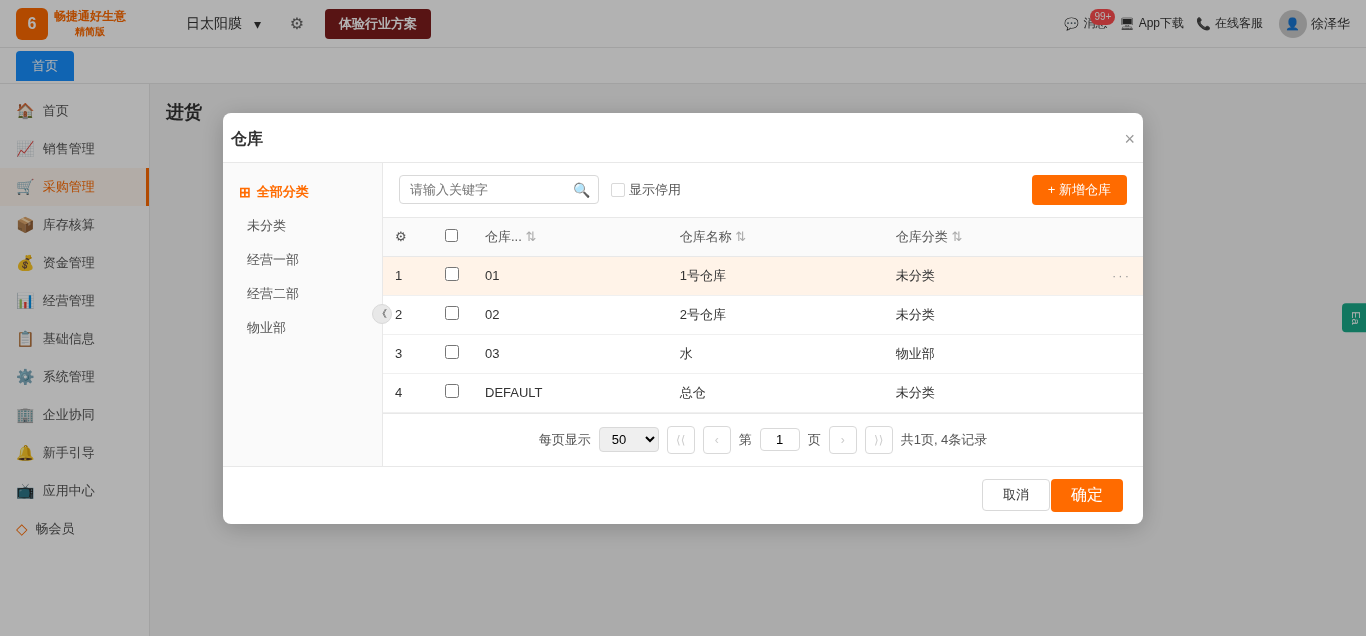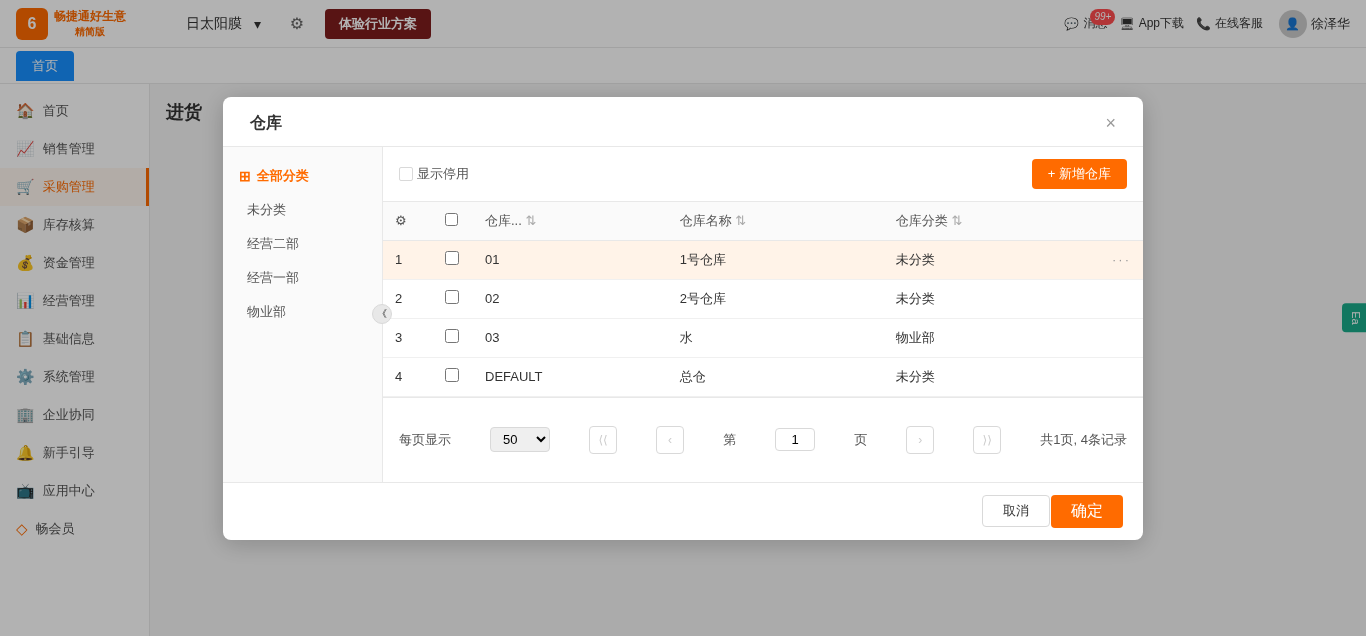--- a/index.html
+++ b/index.html
@@ -44,21 +44,21 @@
     .btn-experience {
       background: #7f1d1d; color: #fff;
       border: none; border-radius: 4px;
       padding: 6px 14px; cursor: pointer; font-size: 13px; font-weight: bold;
     }
     .header-icon-group { display: flex; align-items: center; gap: 12px; }
     .header-icon-item { display: flex; align-items: center; gap: 4px; color: #333; font-size: 12px; cursor: pointer; position: relative; }
     .badge {
       background: #ff4d4f; color: #fff; border-radius: 10px;
       font-size: 10px; padding: 0 4px; position: absolute; top: -6px; right: -8px;
-      min-width: 16px; text-align: center; line-height: 16px; font-style: italic;
+      min-width: 16px; text-align: center; line-height: 16px;
     }
     .gear-icon-btn { width: 32px; height: 32px; display: flex; align-items: center; justify-content: center; cursor: pointer; color: #666; font-size: 16px; }
     .user-area { display: flex; align-items: center; gap: 4px; cursor: pointer; color: #333; font-size: 13px; }
     .user-avatar { width: 28px; height: 28px; border-radius: 50%; background: #ccc; display: flex; align-items: center; justify-content: center; color: #fff; font-size: 12px; }
 
     
     .nav-tabs {
       height: 36px;
       background: #fff;
       display: flex;
@@ -113,21 +113,21 @@
     .modal {
       background: #fff;
       border-radius: 8px;
       width: 920px;
       max-height: 580px;
       box-shadow: 0 4px 24px rgba(0,0,0,0.2);
       display: flex; flex-direction: column;
     }
     .modal-header {
       display: flex; align-items: flex-start; justify-content: space-between;
-      padding: 16px 27px 12px;
+      padding: 16px 8px 12px;
       border-bottom: 1px solid #e8e8e8;
     }
     .modal-title { font-size: 16px; font-weight: bold; color: #333; }
     .modal-close { cursor: pointer; color: #999; font-size: 18px; }
 
     .modal-body {
       display: flex;
       flex: 1;
       overflow: hidden;
     }
@@ -186,22 +186,22 @@
     }
     .data-table td {
       padding: 10px 12px; border-bottom: 1px solid #f0f0f0; color: #333; font-size: 13px;
     }
     .data-table tr.highlighted td { background: #fff3e8; }
     .table-checkbox { width: 14px; height: 14px; }
     .actions-dots { color: #999; cursor: pointer; letter-spacing: 2px; }
 
     
     .pagination {
-      display: flex; align-items: center; justify-content: space-between;
-      padding: 28px 16px; gap: 8px; border-top: 1px solid #e8e8e8;
+      display: flex; align-items: center; justify-content: center;
+      padding: 12px 16px; gap: 8px; border-top: 1px solid #e8e8e8;
     }
     .page-size-label { color: #555; font-size: 13px; }
     .page-size-select { border: 1px solid #d9d9d9; border-radius: 4px; padding: 3px 8px; font-size: 13px; }
     .page-nav-btn {
       width: 28px; height: 28px; border: 1px solid #d9d9d9; border-radius: 4px;
       display: flex; align-items: center; justify-content: center; cursor: pointer; color: #555; font-size: 12px;
       background: #fff;
     }
     .page-nav-btn.disabled { color: #ccc; cursor: not-allowed; }
     .page-input { width: 40px; border: 1px solid #d9d9d9; border-radius: 4px; padding: 3px 6px; text-align: center; font-size: 13px; }
@@ -358,30 +358,34 @@
     </div>
 
     <div class="modal-body">
 
       <div class="cat-sidebar" style="position:relative;">
         <div class="cat-header">
           <span style="font-size:14px;">⊞</span>
           <span>全部分类</span>
         </div>
         <div class="cat-item">未分类</div>
+        <div class="cat-item">经营一部</div>
         <div class="cat-item">经营二部</div>
-        <div class="cat-item">经营一部</div>
         <div class="cat-item">物业部</div>
 
         <div style="position:absolute; right:-10px; top:50%; transform:translateY(-50%); background:#e8e8e8; border-radius:50%; width:20px; height:20px; display:flex; align-items:center; justify-content:center; cursor:pointer; font-size:10px; z-index:10; border:1px solid #d9d9d9;">《</div>
       </div>
 
       <div class="modal-main">
 
         <div class="search-bar">
+          <div class="search-input-wrap">
+            <input class="search-input" type="text" placeholder="请输入关键字" style="">
+            <span class="search-icon">🔍</span>
+          </div>
           <label class="show-disabled">
             <span class="checkbox"></span>
             <span>显示停用</span>
           </label>
           <button class="add-btn">+ 新增仓库</button>
         </div>
 
         <div style="flex:1; overflow:auto;">
           <table class="data-table">
             <thead>

